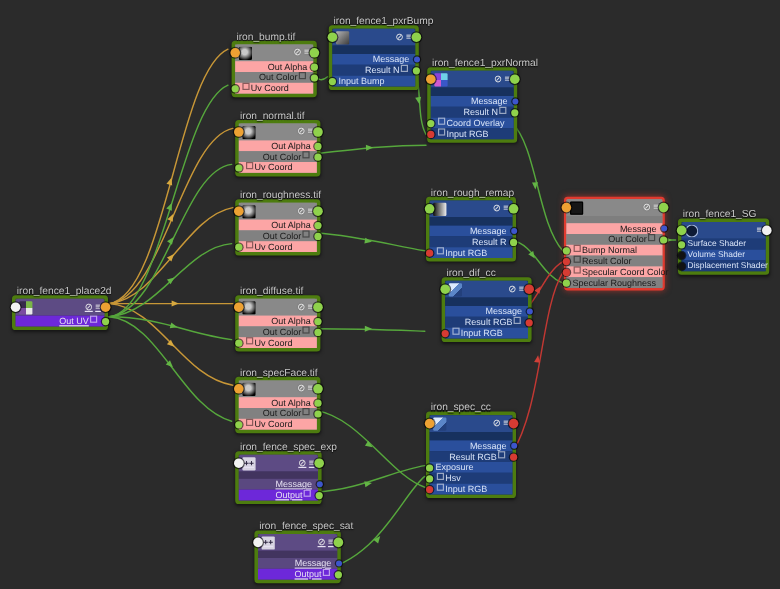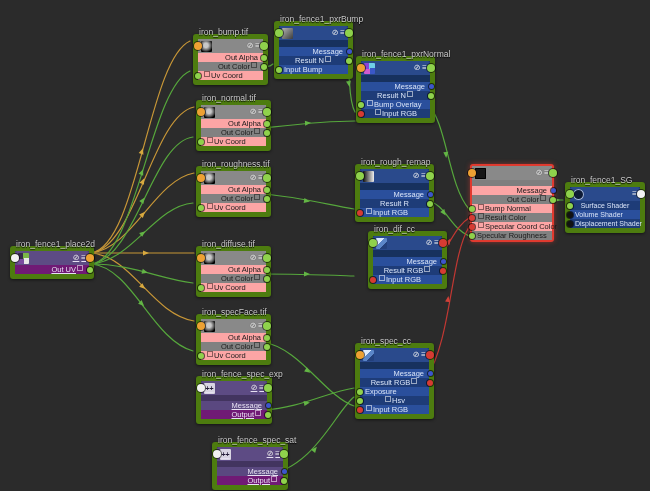--- a/index.html
+++ b/index.html
@@ -1,19 +1,19 @@
 <!DOCTYPE html>
 <html><head>
 <meta charset="utf-8">
 <style>
   html,body{margin:0;padding:0;background:#202020;}
   #canvas{position:relative;width:650px;height:491px;background:#2b2b2b;overflow:hidden;
           font-family:"Liberation Sans",sans-serif;}
   #edges{position:absolute;left:0;top:0;z-index:1;}
-  .node{position:absolute;z-index:2;border:5px solid #4d7c0f;border-radius:3px;
+  .node{position:absolute;z-index:2;border:3px solid #4d7c0f;border-radius:3px;
         box-shadow:0 1px 3px rgba(0,0,0,.55);}
   .ntitle{position:absolute;top:-12px;left:1px;font-size:8.5px;color:#c9c9c9;
           white-space:nowrap;text-shadow:0 1px 1px #000;}
   .hdr{height:14px;display:flex;align-items:center;gap:2px;padding:0 3px;
        border-radius:2px 2px 0 0;position:relative;}
   .thumb{width:11px;height:11px;border-radius:1px;flex:0 0 auto;font-size:7px;
          line-height:11px;text-align:center;overflow:hidden;}
   .sp{flex:1;}
   .hicon{font-size:8px;line-height:1;color:#ececec;}
   .row{height:9px;line-height:9px;font-size:7.5px;padding:0 5px;position:relative;
@@ -35,26 +35,26 @@
   .nblue .exp,.purple .exp{border-color:rgba(255,255,255,.55);}
   
   .gray{background:#8f8f8f;color:#191919;}
   .gray .hdr{background:#898989;}
   .gray .rA{background:#fca5a5;} .gray .rB{background:#818181;}
   .gray .blank{background:#7e7e7e;height:6px;}
   .gray .hicon{color:#f2f2f2;text-shadow:0 0 1px #555;}
   
   .nblue{background:#17315e;color:#d9e4f8;}
   .nblue .hdr{background:#2a4a8c;}
-  .nblue .rA{background:#2a4f9c;} .nblue .rB{background:#1e3c78;text-align:center;}
+  .nblue .rA{background:#2a4f9c;} .nblue .rB{background:#1e3c78;}
   .nblue .blank{background:#17315e;}
   
   .purple{background:#40325f;color:#e7e1f2;text-decoration:underline;}
   .purple .hdr{background:#5d4b84;}
-  .purple .rA{background:#5a4880;} .purple .rB{background:#701a75;}
+  .purple .rA{background:#5a4880;} .purple .rB{background:#6d28d9;}
   .purple .blank{background:#42345f;height:6px;}
   .selected{border:2px solid #e03a2f;box-shadow:0 0 5px rgba(224,58,47,.55);}
   .selected .ntitle{top:-13px;color:#efefef;margin-top:40px;}
   
   .t-tex{background:#000 radial-gradient(circle at 45% 40%,#c8c8c8 0 25%,#5e5e5e 55%,#000 78%);}
   .t-checker{background:conic-gradient(#7ab648 0 25%,#e8e8e8 0 50%,#7a4ba0 0 75%,#352a4a 0);}
   .t-pinwheel{background:linear-gradient(135deg,#b5b5b5,#3c3c3c);}
   .t-normalmap{background:conic-gradient(#6fd0e8 0 25%,#3a57c8 0 50%,#d05ad0 0 75%,#8a43d8 0);}
   .t-ramp{background:linear-gradient(90deg,#0d0d0d,#efefef);}
   .t-cc{background:linear-gradient(135deg,#dcebff 0 38%,#5b86c8 38% 68%,#23407c 68%);}
@@ -296,21 +296,21 @@
   <div class="row blank"></div>
   <div class="row right rA">
     <span>Message</span>
     <span class="dot r sdot blue"></span>
   </div>
   <div class="row right rB">
     <span>Result N</span><span class="exp"></span>
     <span class="dot r green"></span>
   </div>
   <div class="row rA">
-    <span class="exp"></span><span>Bump Overlay</span>
+    <span class="exp"></span><span>Coord Overlay</span>
     <span class="dot l green"></span>
   </div>
   <div class="row rB">
     <span class="exp"></span><span>Input RGB</span>
     <span class="dot l red"></span>
   </div>
 </div>
 
 <div class="node nblue" style="left:355px;top:164px;width:69px">
   <div class="ntitle">iron_rough_remap</div>

